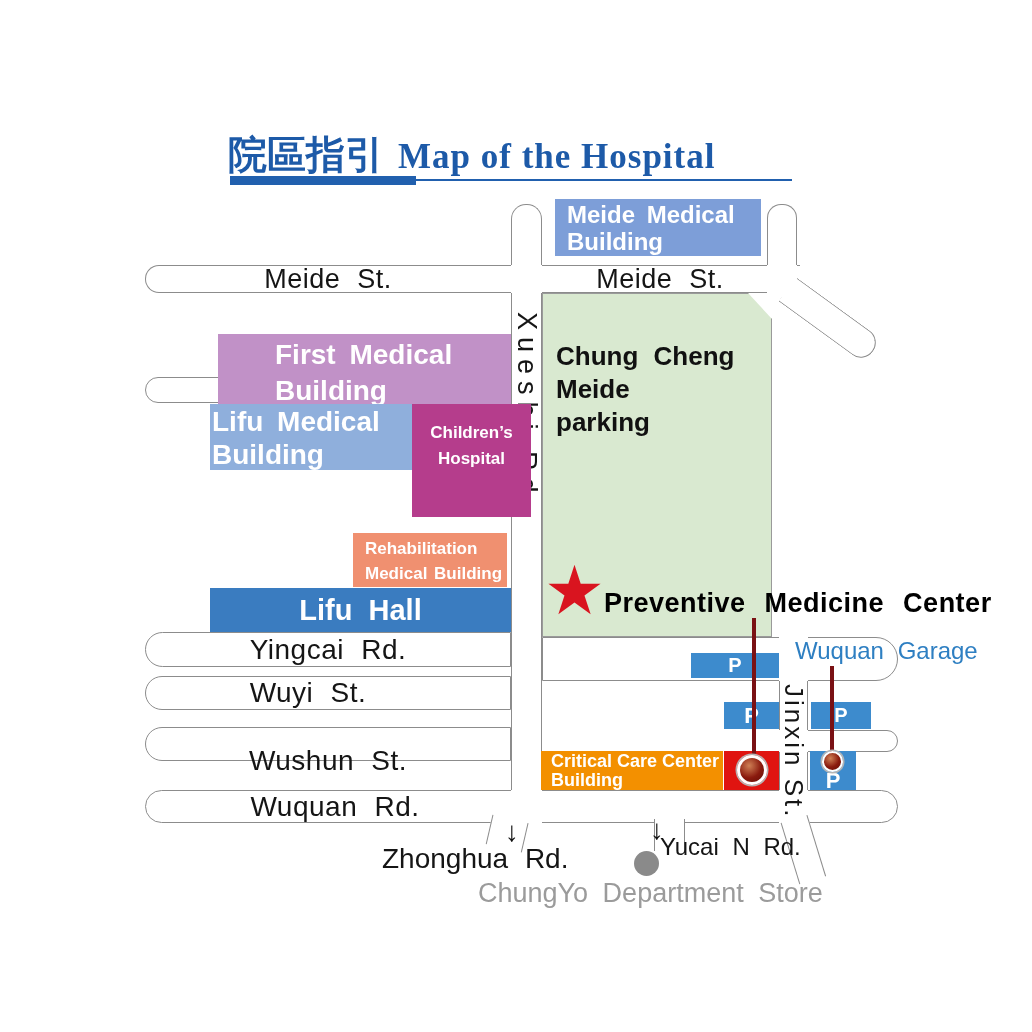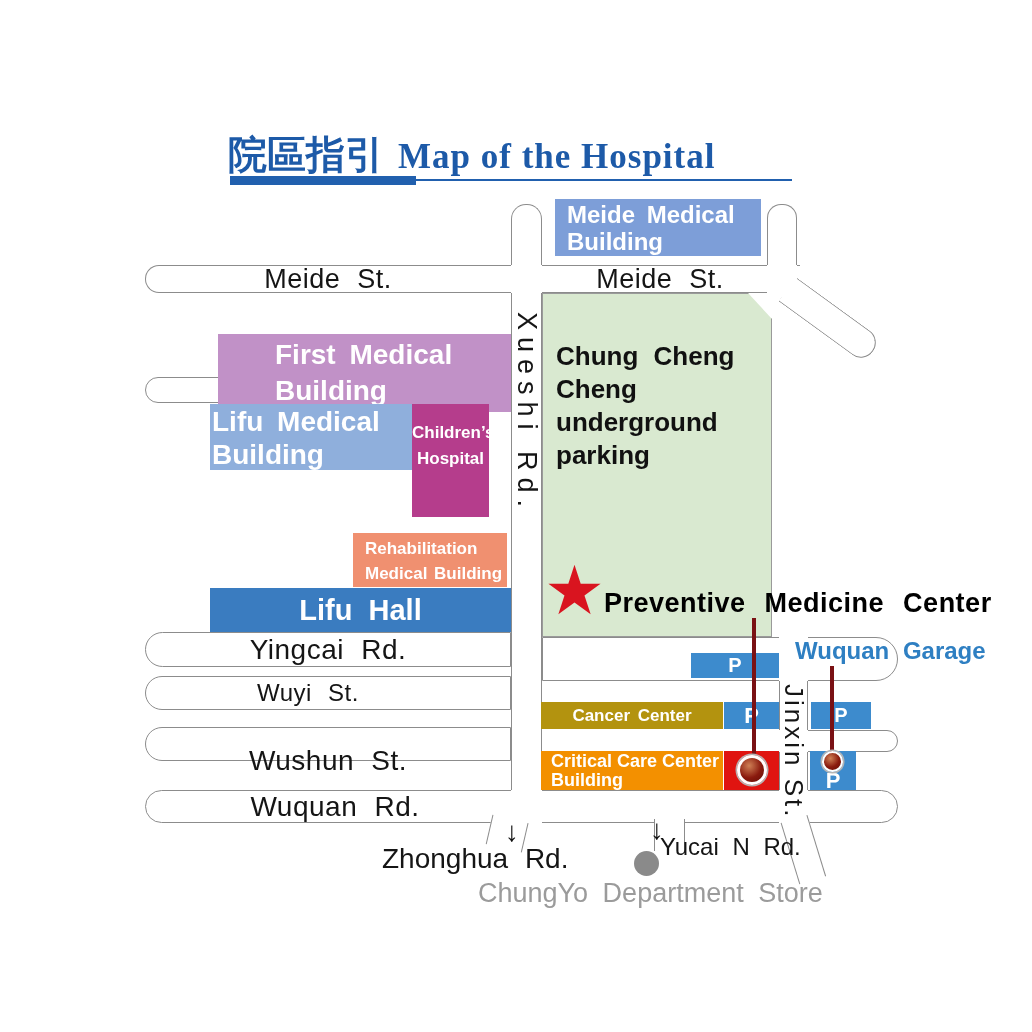--- a/index.html
+++ b/index.html
@@ -31,22 +31,21 @@
   </div>
   <div class="abs" style="left:230px;top:176px;width:186px;height:9px;background:#2160ae;"></div>
   <div class="abs" style="left:416px;top:179px;width:376px;height:2px;background:#2160ae;"></div>
 
   <div class="abs" style="left:542px;top:293px;width:230px;height:344px;background:#d9e9d0;
        border:1px solid #9a9a9a;box-sizing:border-box;
        clip-path:polygon(0 0, calc(100% - 24px) 0, 100% 26px, 100% 100%, 0 100%);"></div>
   <div class="abs" style="left:556px;top:340px;font-size:26px;font-weight:bold;color:#111;
        line-height:33px;word-spacing:8px;">
     <div>Chung Cheng</div>
-    <div>Cheng</div>
-    <div>underground</div>
+    <div>Meide</div>
     <div>parking</div>
   </div>
 
   <div class="rd" style="left:145px;top:265px;width:655px;height:28px;border-radius:15px 0 0 15px;border-right:none;"></div>
   <div class="rd" style="left:145px;top:377px;width:366px;height:26px;border-radius:14px 0 0 14px;"></div>
   <div class="rd" style="left:145px;top:632px;width:366px;height:35px;border-radius:18px 0 0 18px;"></div>
   <div class="rd" style="left:145px;top:676px;width:366px;height:34px;border-radius:17px 0 0 17px;"></div>
   <div class="rd" style="left:145px;top:727px;width:366px;height:34px;border-radius:17px 0 0 17px;"></div>
   <div class="rd" style="left:145px;top:790px;width:753px;height:33px;border-radius:17px;"></div>
   <div class="rd" style="left:542px;top:637px;width:356px;height:44px;border-radius:0 22px 22px 0;"></div>
@@ -68,21 +67,21 @@
   <div class="rd" style="left:492px;top:819px;width:37px;height:30px;border-top:none;border-bottom:none;
        transform:rotate(13deg);transform-origin:50% 0;"></div>
   <div class="rd" style="left:654px;top:819px;width:31px;height:32px;border-top:none;border-bottom:none;"></div>
   <div class="rd" style="left:780px;top:819px;width:28px;height:64px;border-top:none;border-bottom:none;
        transform:rotate(-17deg);transform-origin:50% 0;"></div>
 
   <div class="rl" style="left:145px;top:265px;width:366px;height:28px;line-height:28px;font-size:27px;">Meide St.</div>
   <div class="rl" style="left:545px;top:265px;width:230px;height:28px;line-height:28px;font-size:27px;">Meide St.</div>
   <div class="rl" style="left:145px;top:377px;width:366px;height:26px;line-height:26px;font-size:26px;">Yude Rd.</div>
   <div class="rl" style="left:145px;top:632px;width:366px;height:35px;line-height:35px;font-size:28px;">Yingcai Rd.</div>
-  <div class="rl" style="left:125px;top:676px;width:366px;height:34px;line-height:34px;font-size:24px;">Wuyi St.</div>
+  <div class="rl" style="left:125px;top:676px;width:366px;height:34px;line-height:34px;font-size:28px;">Wuyi St.</div>
   <div class="rl" style="left:145px;top:744px;width:366px;height:22px;line-height:34px;font-size:28px;">Wushun St.</div>
   <div class="rl" style="left:145px;top:790px;width:380px;height:33px;line-height:33px;font-size:28px;">Wuquan Rd.</div>
   <div class="vlab" style="left:512px;top:312px;width:30px;font-size:27px;letter-spacing:7px;">Xueshi Rd.</div>
   <div class="vlab" style="left:777px;top:684px;width:32px;font-size:26px;letter-spacing:3px;">Jinxin St.</div>
 
   <div class="bld" style="left:555px;top:199px;width:206px;height:57px;background:#7d9ed8;
        font-size:24px;line-height:27px;padding:2px 0 0 12px;word-spacing:5px;">
     <div>Meide Medical</div>
     <div>Building</div>
   </div>
@@ -92,58 +91,56 @@
     <div>First Medical</div>
     <div>Building</div>
   </div>
 
   <div class="bld" style="left:210px;top:404px;width:202px;height:66px;background:#8fafdc;
        font-size:28px;line-height:33px;padding:1px 0 0 2px;word-spacing:6px;">
     <div>Lifu Medical</div>
     <div>Building</div>
   </div>
 
-  <div class="bld" style="left:412px;top:404px;width:77px;height:113px;background:#b53d8c;
+  <div class="bld" style="left:412px;top:404px;width:119px;height:113px;background:#b53d8c;
        font-size:17px;line-height:26px;padding-top:16px;text-align:center;">
     <div>Children’s</div>
     <div>Hospital</div>
   </div>
 
   <div class="bld" style="left:353px;top:533px;width:154px;height:54px;background:#f09070;
        font-size:17px;line-height:25px;padding:3px 0 0 12px;word-spacing:2px;">
     <div>Rehabilitation</div>
     <div>Medical Building</div>
   </div>
 
   <div class="bld" style="left:210px;top:588px;width:301px;height:44px;background:#3a7cc0;
        font-size:29px;line-height:44px;text-align:center;word-spacing:8px;">Lifu Hall</div>
 
-  <div class="bld" style="left:541px;top:702px;width:182px;height:27px;background:#b3930f;
-       font-size:17px;line-height:27px;text-align:center;word-spacing:3px;">Cancer Center Building</div>
   <div class="pbox" style="left:724px;top:702px;width:55px;height:27px;font-size:22px;line-height:27px;">P</div>
   <div class="pbox" style="left:811px;top:702px;width:60px;height:27px;font-size:20px;line-height:27px;">P</div>
 
   <div class="bld" style="left:541px;top:751px;width:182px;height:39px;background:#f39000;
        font-size:18px;line-height:19px;padding:1px 0 0 10px;">
     <div>Critical Care Center</div>
     <div>Building</div>
   </div>
   <div class="abs" style="left:724px;top:751px;width:55px;height:39px;background:#e01410;"></div>
   <div class="pbox" style="left:810px;top:751px;width:46px;height:39px;font-size:22px;line-height:60px;">P</div>
 
   <div class="pbox" style="left:691px;top:653px;width:88px;height:25px;font-size:20px;line-height:25px;">P</div>
 
   <div class="mline" style="left:752px;top:618px;width:4px;height:152px;"></div>
   <div class="mline" style="left:830px;top:666px;width:4px;height:95px;"></div>
   <div class="target" style="left:737px;top:755px;width:30px;height:30px;"></div>
   <div class="target" style="left:822px;top:751px;width:21px;height:21px;border-width:2.5px;"></div>
 
   <div class="abs" style="left:544px;top:556px;font-size:68px;line-height:68px;color:#d9141f;">★</div>
   <div class="abs" style="left:604px;top:588px;font-size:27px;font-weight:bold;color:#000000;word-spacing:11px;letter-spacing:0.5px;">Preventive Medicine Center</div>
-  <div class="abs" style="left:795px;top:637px;font-size:24px;font-weight:bold;color:#2e7fc2;word-spacing:7px;">Wuquan Garage</div>
+  <div class="abs" style="left:795px;top:637px;font-size:24px;font-weight:normal;color:#2e7fc2;word-spacing:7px;">Wuquan Garage</div>
 
   <div class="abs" style="left:505px;top:816px;font-size:28px;font-weight:bold;color:#111;">↓</div>
   <div class="abs" style="left:650px;top:814px;font-size:28px;font-weight:bold;color:#111;">↓</div>
   <div class="abs" style="left:382px;top:843px;font-size:28px;color:#151515;word-spacing:9px;">Zhonghua Rd.</div>
   <div class="abs" style="left:660px;top:833px;font-size:24px;color:#151515;word-spacing:7px;">Yucai N Rd.</div>
   <div class="abs" style="left:634px;top:851px;width:25px;height:25px;border-radius:50%;background:#8a8a8a;"></div>
   <div class="abs" style="left:478px;top:878px;font-size:27px;color:#9b9b9b;word-spacing:7px;">ChungYo Department Store</div>
 
 </div>
 

